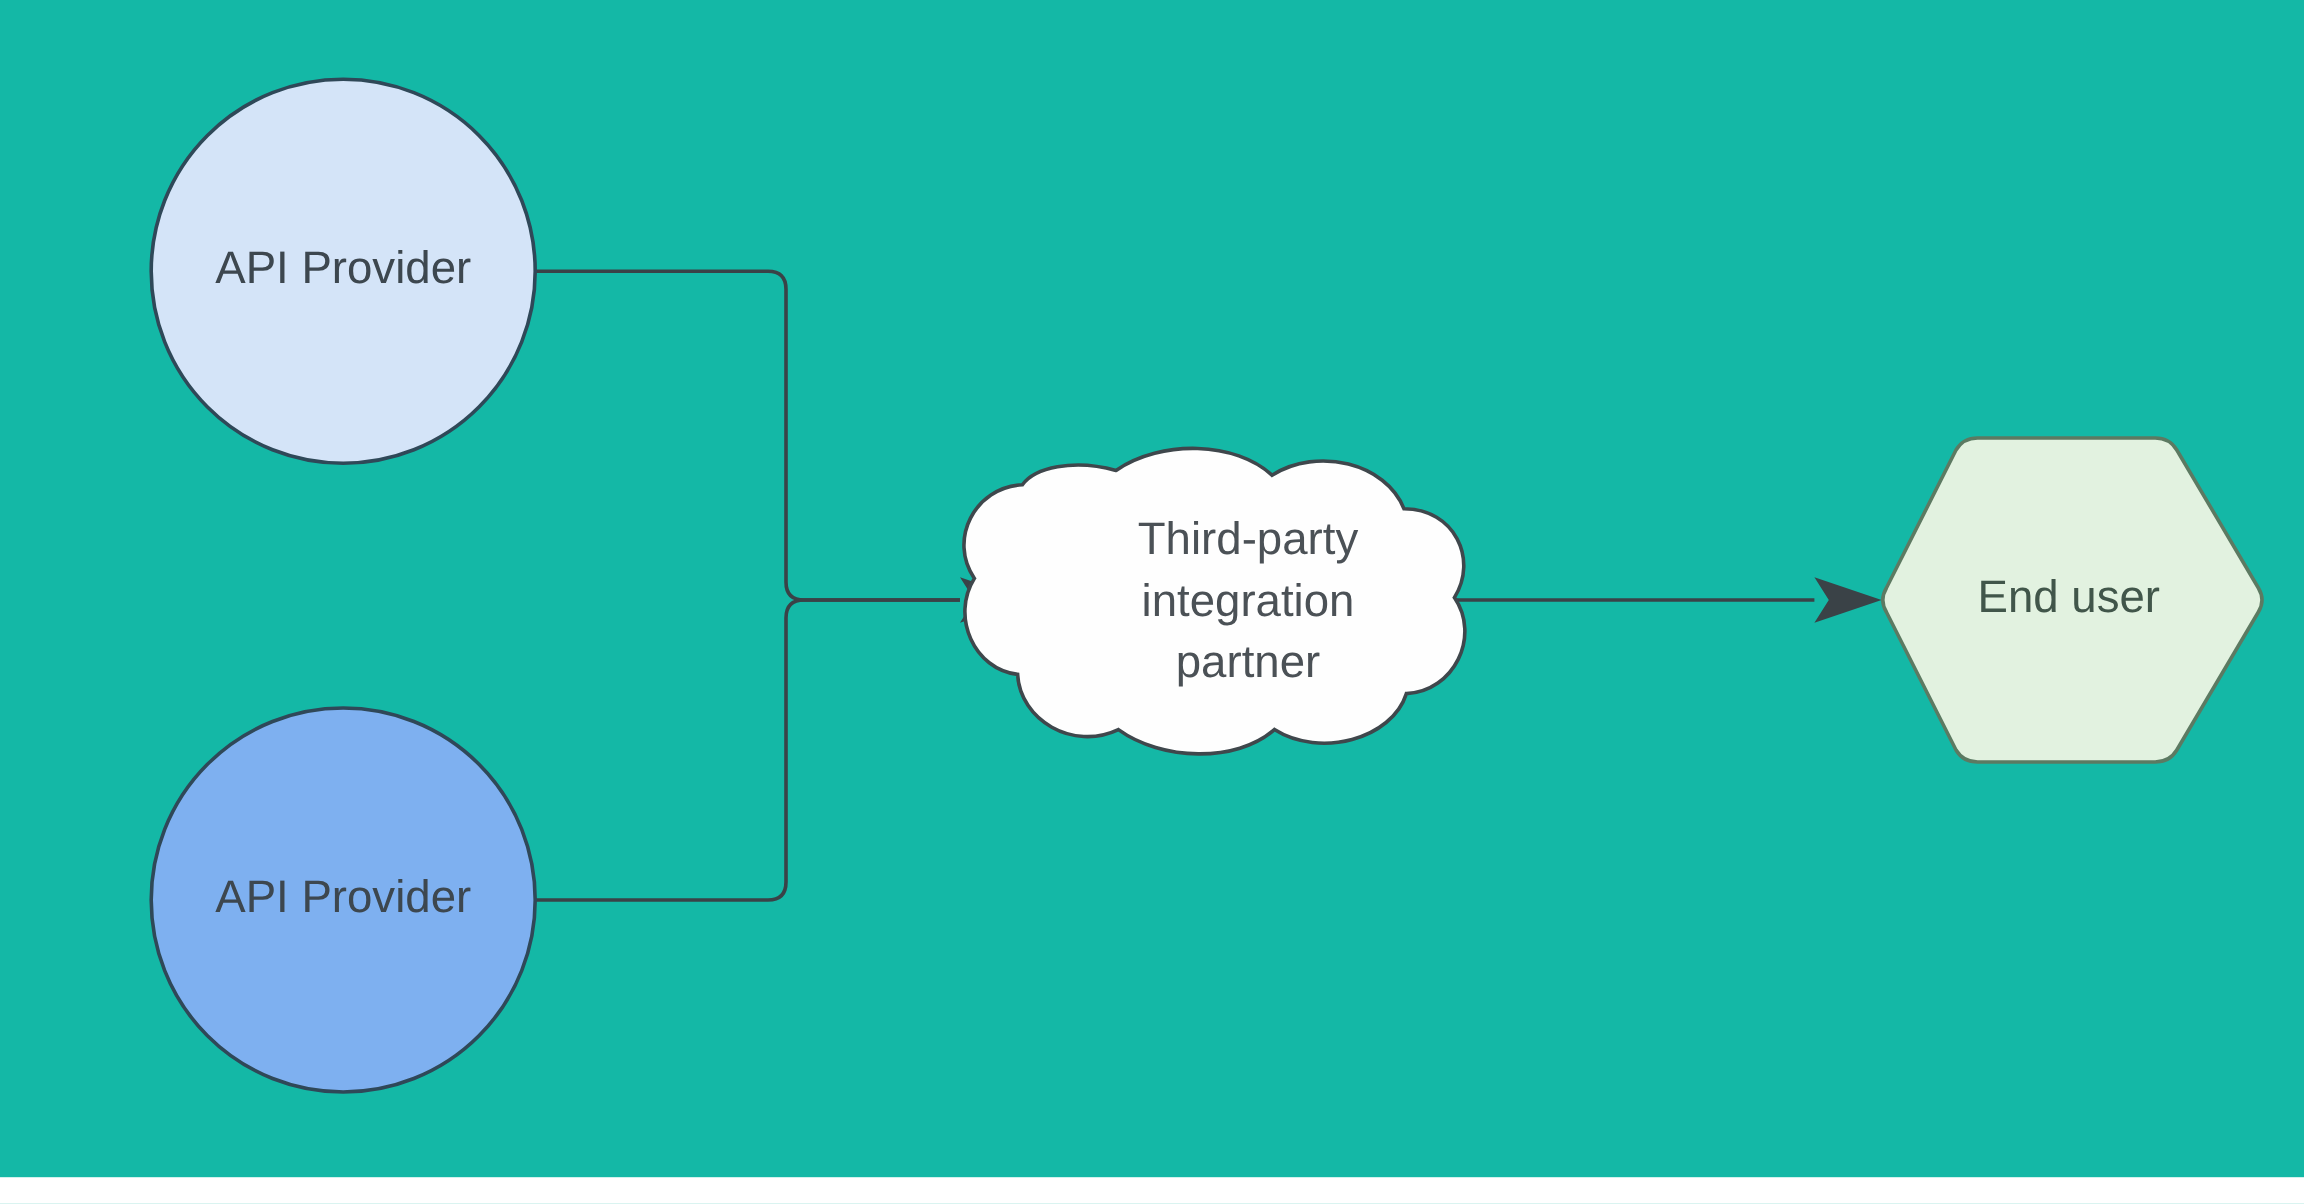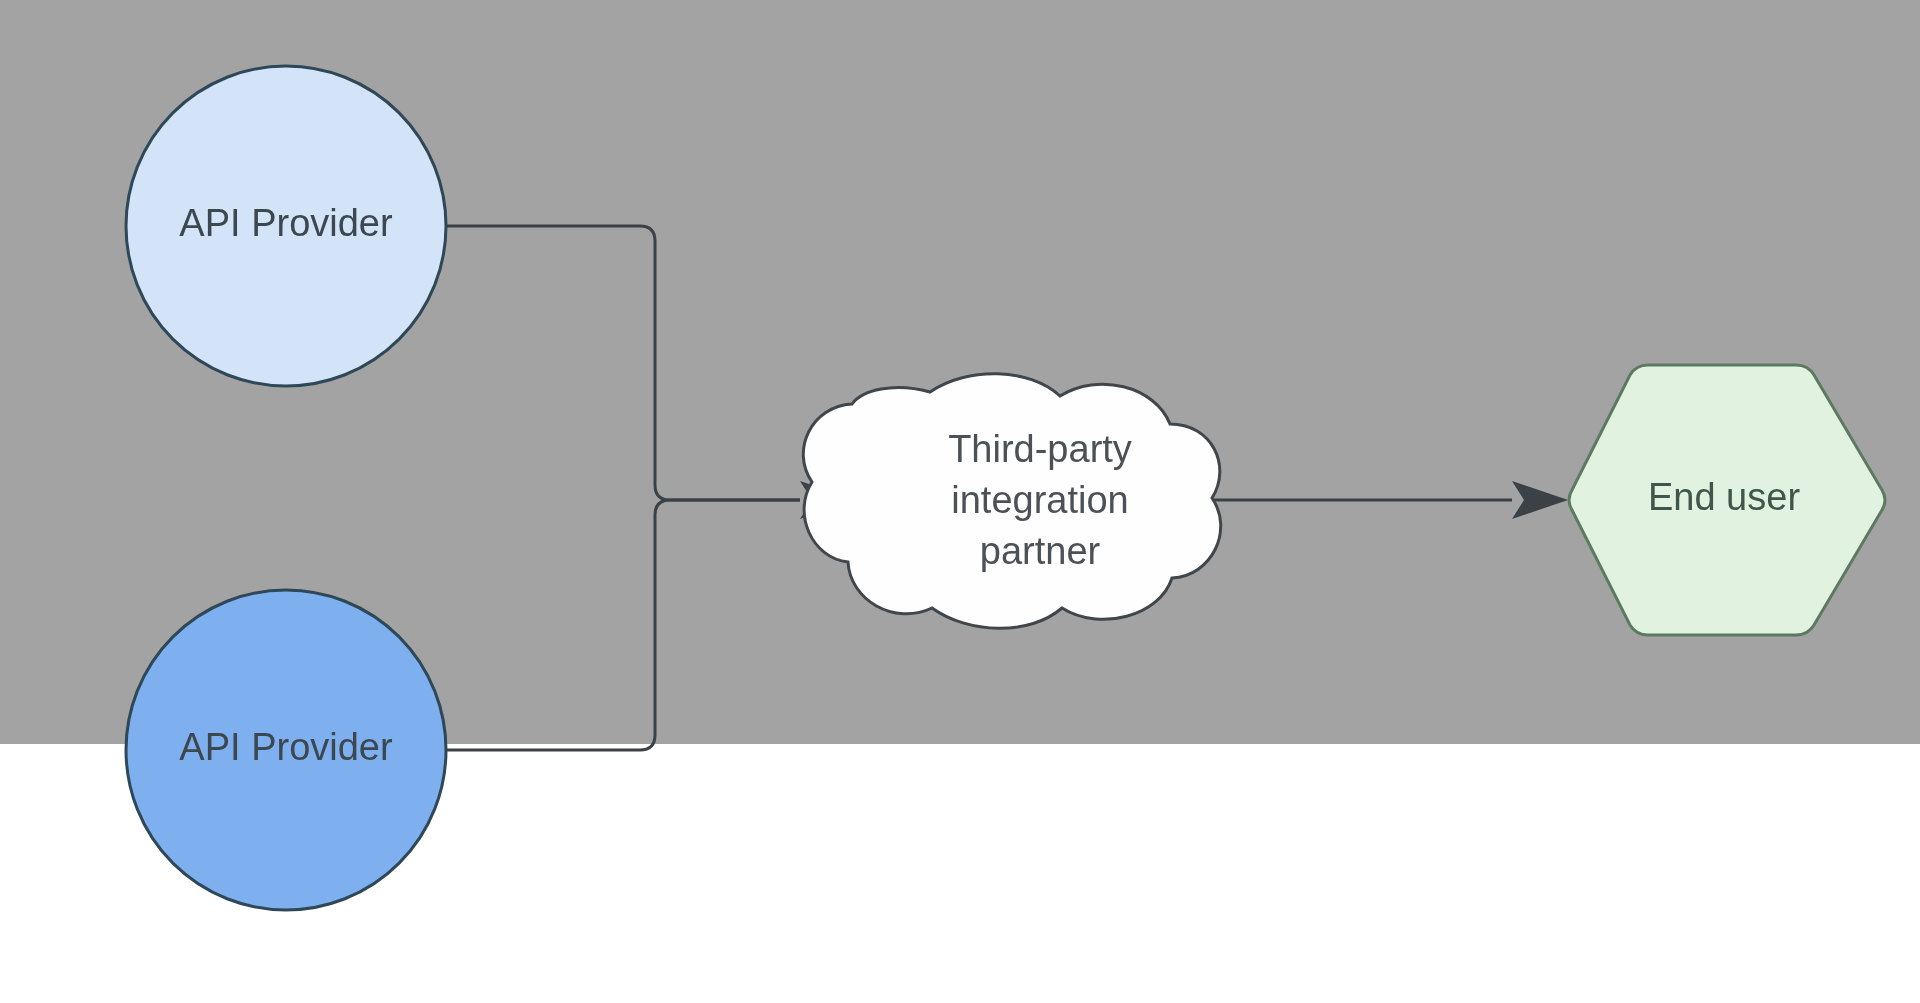--- a/index.html
+++ b/index.html
@@ -9,22 +9,22 @@
   }
   body {
     width: 1920px;
     height: 1003px;
     overflow: hidden;
     font-family: "Liberation Sans", sans-serif;
   }
   #canvas {
     position: relative;
     width: 1920px;
-    height: 744px;
-    background: #a3a3a3;
+    height: 981px;
+    background: #14b8a6;
   }
   #diagram-svg {
     position: absolute;
     top: 0;
     left: 0;
     width: 1920px;
     height: 1003px;
   }
   .node-label {
     font-family: "Liberation Sans", sans-serif;

